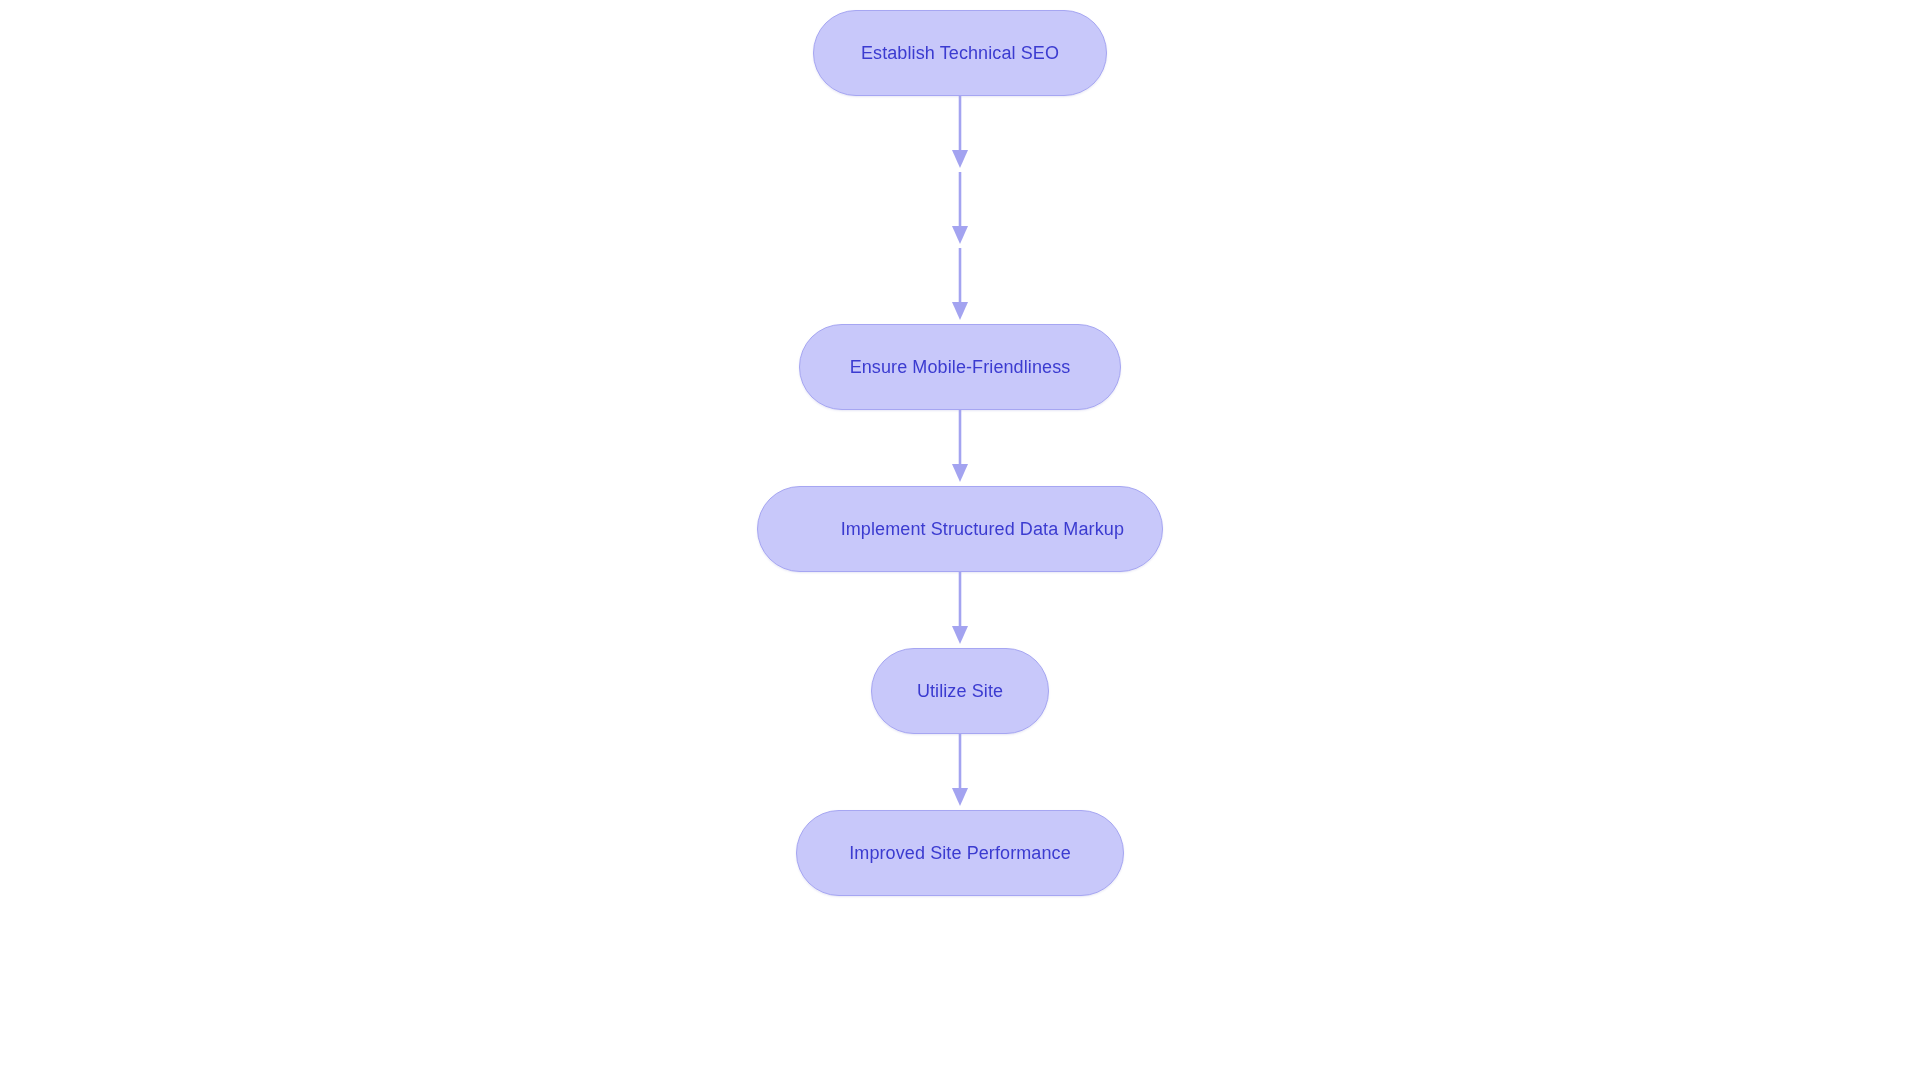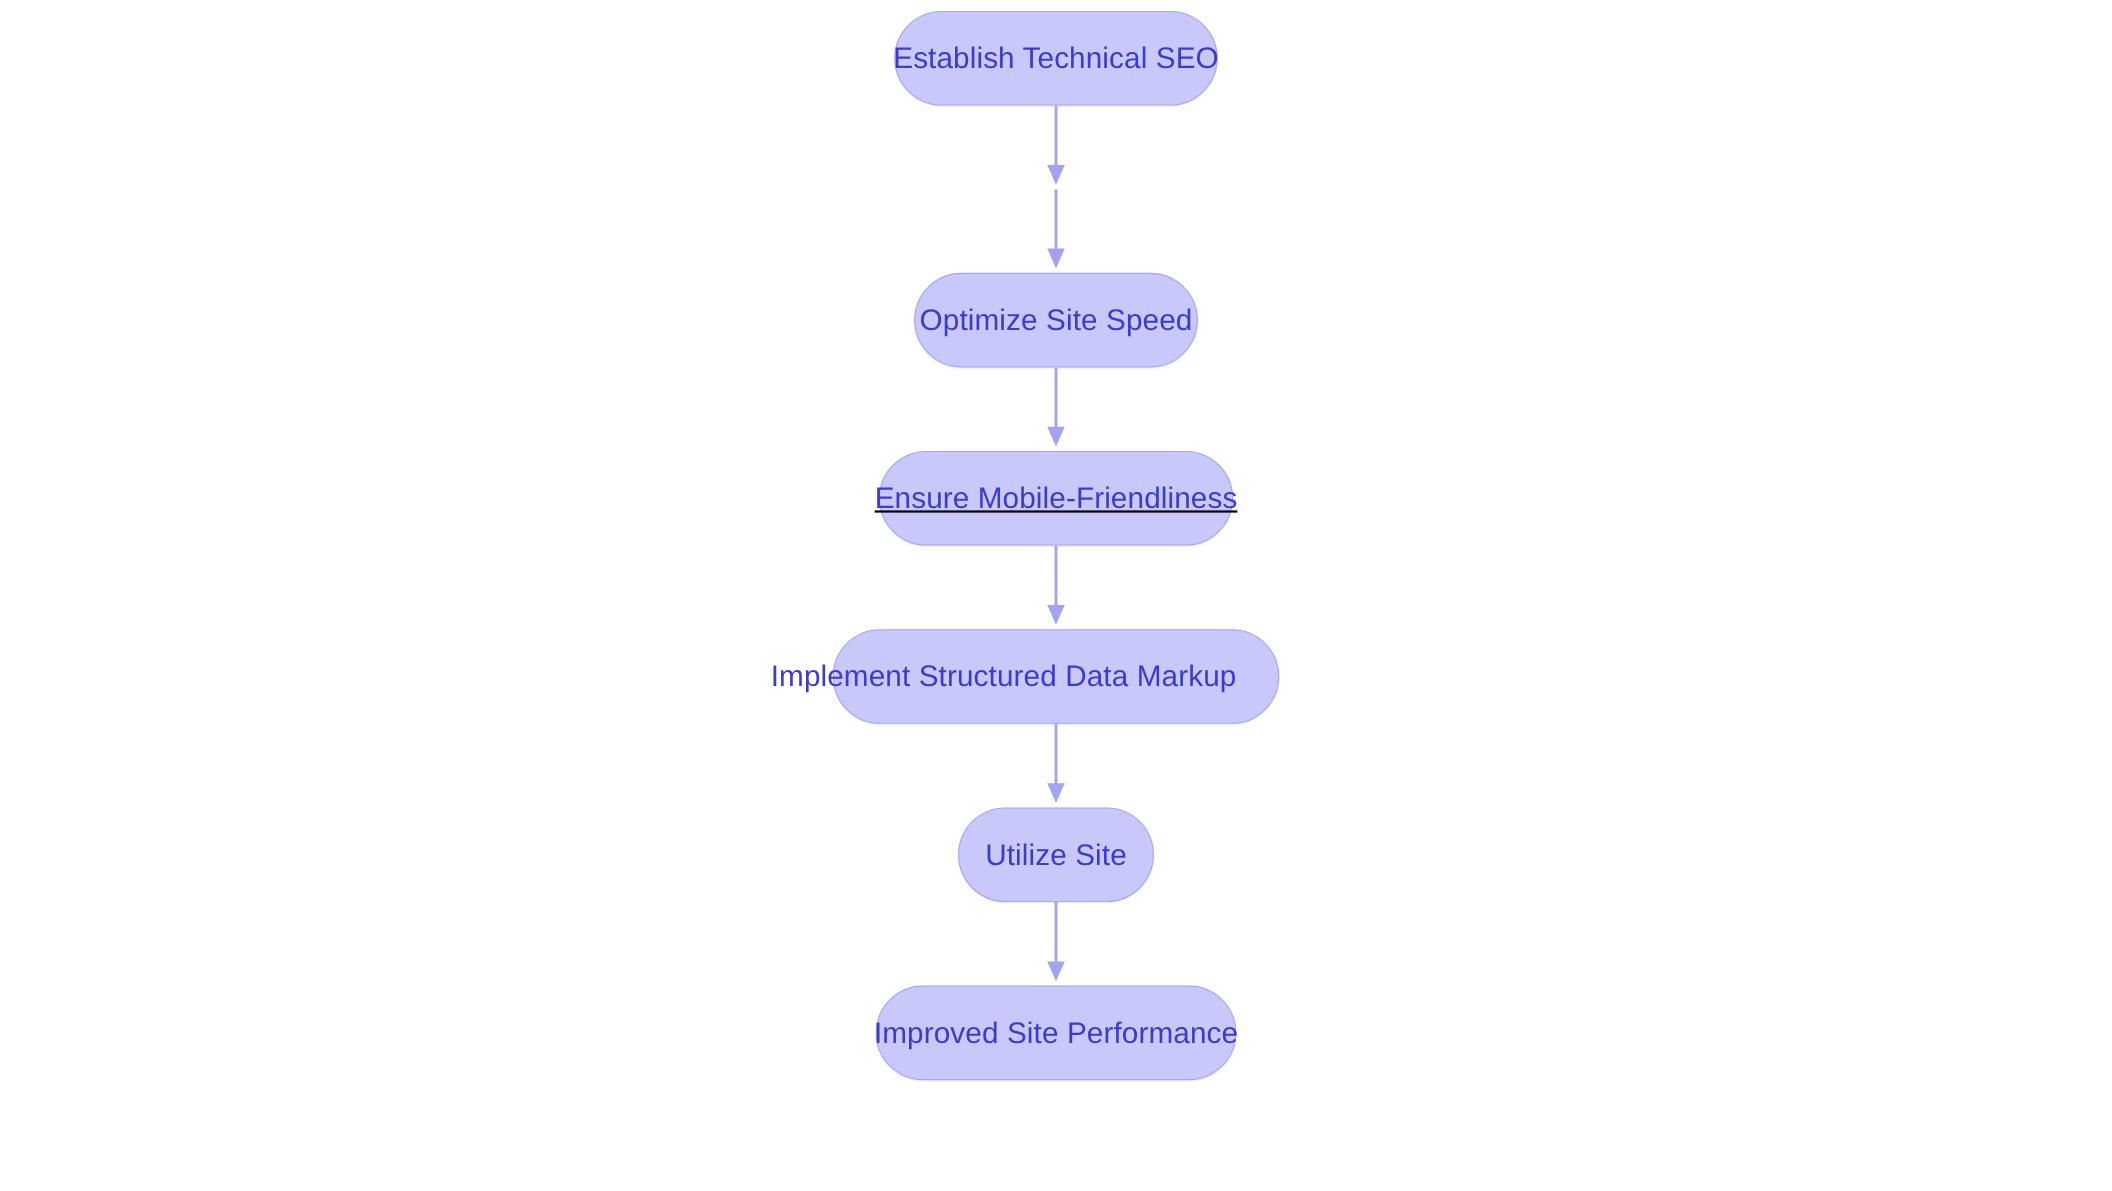--- a/index.html
+++ b/index.html
@@ -41,21 +41,21 @@
     display: flex;
     align-items: center;
     justify-content: center;
     padding: 0 38px;
     white-space: nowrap;
     box-shadow: 0 1px 2px rgba(120,120,200,0.18);
   }
 
   .node-label {
     color: #3b3bd0;
-    font-size: 27px;
+    font-size: 18px;
     font-weight: 400;
     letter-spacing: 0.1px;
     line-height: 1;
     font-family: "Liberation Sans", sans-serif;
   }
 
   .connector {
     width: 40px;
     height: 76px;
     display: block;
@@ -68,21 +68,21 @@
   }
 
   .connector polygon {
     fill: #a3a3f0;
   }
 
   
   .n0 { width: 294px; }
   .n1 { width: 320px; }
   .n2 { width: 258px; }
-  .n3 { width: 322px; text-decoration: underline; }
+  .n3 { width: 322px; }
   .n4 { width: 406px; justify-content: flex-end; }
   .n5 { width: 178px; }
   .n6 { width: 328px; align-items: center; }
 
   .spacer-top { height: 10px; flex: 0 0 auto; }
 </style>
 </head>
 <body>
 
 <div id="flow-root">
@@ -98,23 +98,20 @@
       <line x1="20" y1="0" x2="20" y2="56"></line>
       <polygon points="12,54 28,54 20,72"></polygon>
     </svg>
 
 
     <svg class="connector" viewBox="0 0 40 76">
       <line x1="20" y1="0" x2="20" y2="56"></line>
       <polygon points="12,54 28,54 20,72"></polygon>
     </svg>
 
-    <div class="node n2">
-      <span class="node-label">Optimize Site Speed</span>
-    </div>
 
     <svg class="connector" viewBox="0 0 40 76">
       <line x1="20" y1="0" x2="20" y2="56"></line>
       <polygon points="12,54 28,54 20,72"></polygon>
     </svg>
 
     <div class="node n3">
       <span class="node-label">Ensure Mobile-Friendliness</span>
     </div>
 

